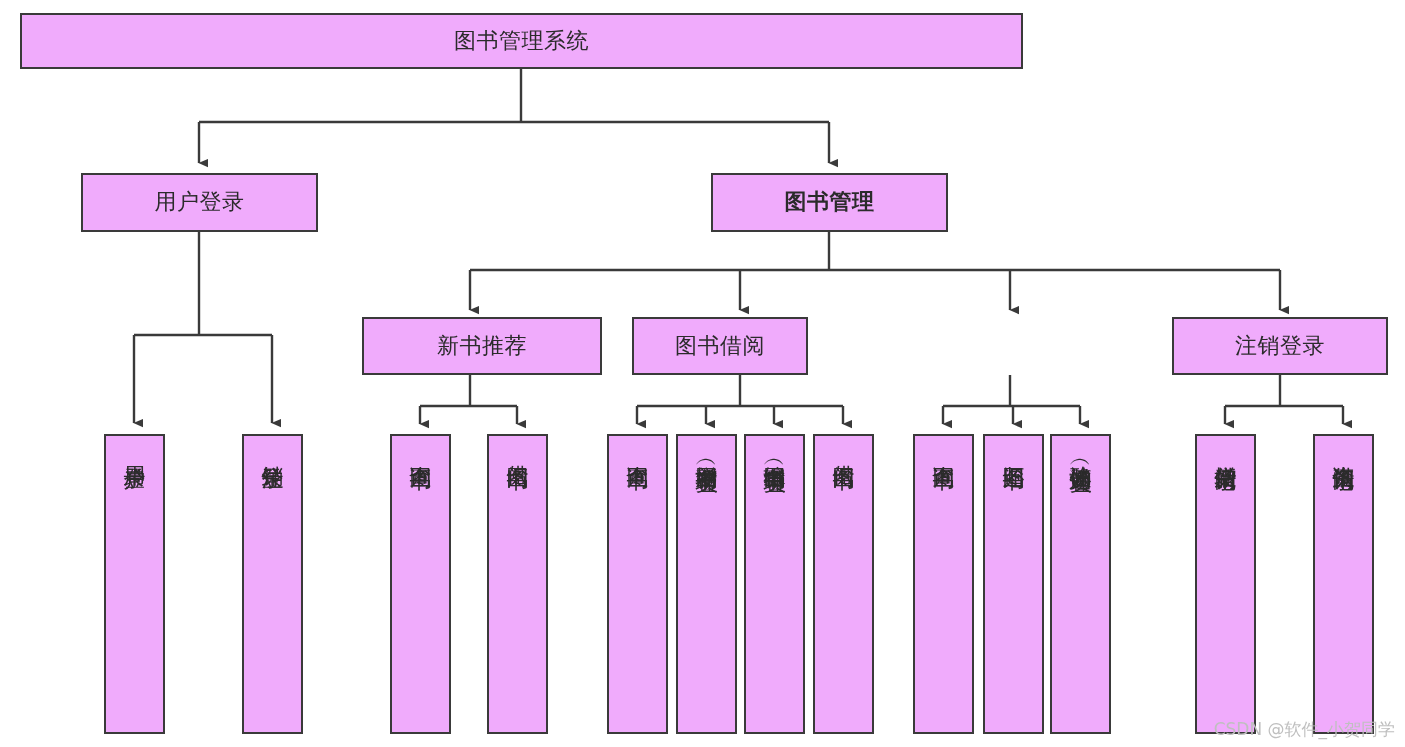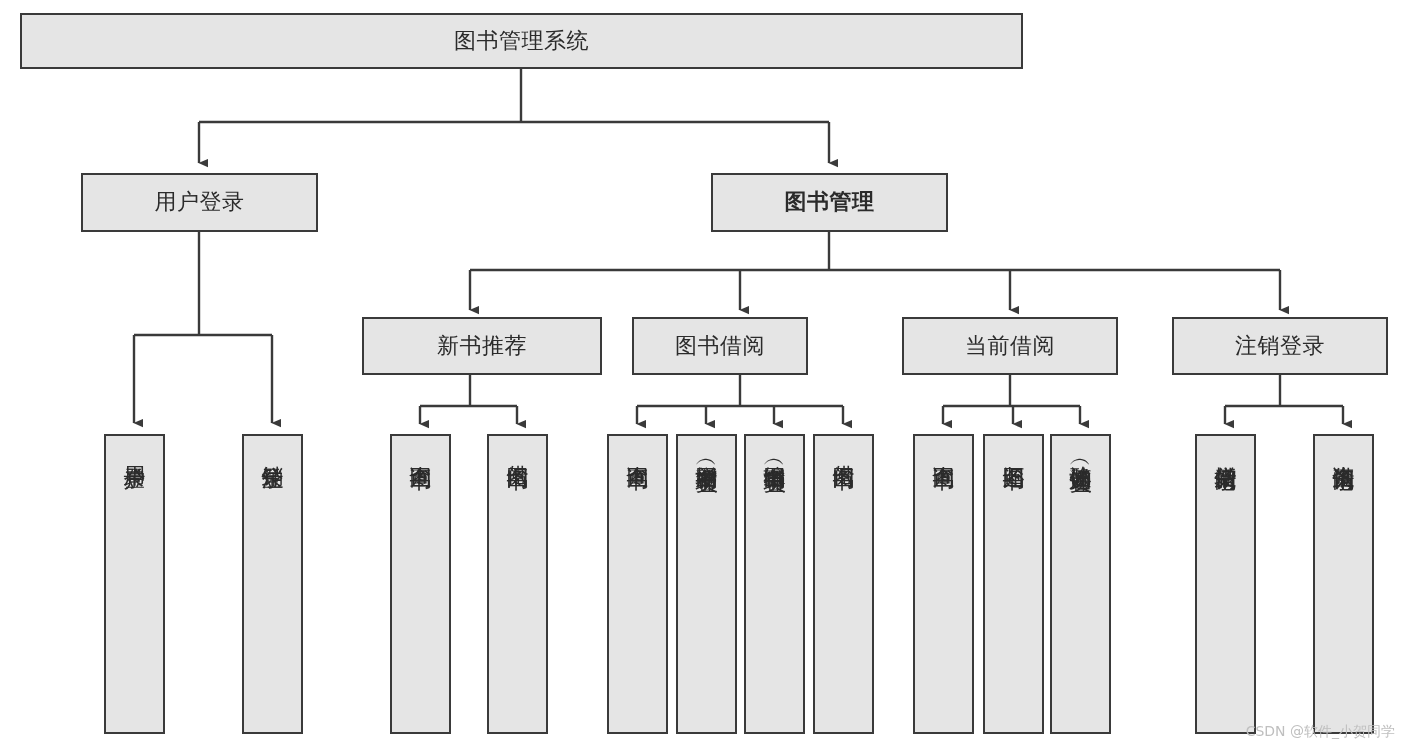--- a/index.html
+++ b/index.html
@@ -23,21 +23,21 @@
     left: 0;
     top: 0;
     width: 1405px;
     height: 747px;
     pointer-events: none;
   }
   .node {
     position: absolute;
     box-sizing: border-box;
     border: 2.5px solid #3a3a3a;
-    background: #e5e5e5;
+    background: #f0abfc;
     display: flex;
     align-items: center;
     justify-content: center;
     color: #2b2b2b;
   }
   .node.h {
     
   }
   .node.h .label {
     font-size: 22px;
@@ -56,21 +56,21 @@
   }
   .node.v {
     align-items: flex-start;
     justify-content: center;
     padding-top: 12px;
   }
   .watermark {
     position: absolute;
     right: 10px;
     bottom: 6px;
-    font-size: 14px;
+    font-size: 17px;
     color: #bfbfbf;
     white-space: nowrap;
     font-family: "DejaVu Sans", "Liberation Sans", sans-serif;
   }
 </style>
 </head>
 <body>
 
 <div id="canvas">
 
@@ -137,23 +137,20 @@
   </div>
 
   <div class="node h" style="left:362px; top:317px; width:240px; height:58px;">
     <span class="label">新书推荐</span>
   </div>
 
   <div class="node h" style="left:632px; top:317px; width:176px; height:58px;">
     <span class="label">图书借阅</span>
   </div>
 
-  <div class="node h" style="left:902px; top:317px; width:216px; height:58px;">
-    <span class="label">当前借阅</span>
-  </div>
 
   <div class="node h" style="left:1172px; top:317px; width:216px; height:58px;">
     <span class="label">注销登录</span>
   </div>
 
   <div class="node v" style="left:104px; top:434px; width:61px; height:300px;">
     <span class="label">用户登录</span>
   </div>
 
   <div class="node v" style="left:242px; top:434px; width:61px; height:300px;">

